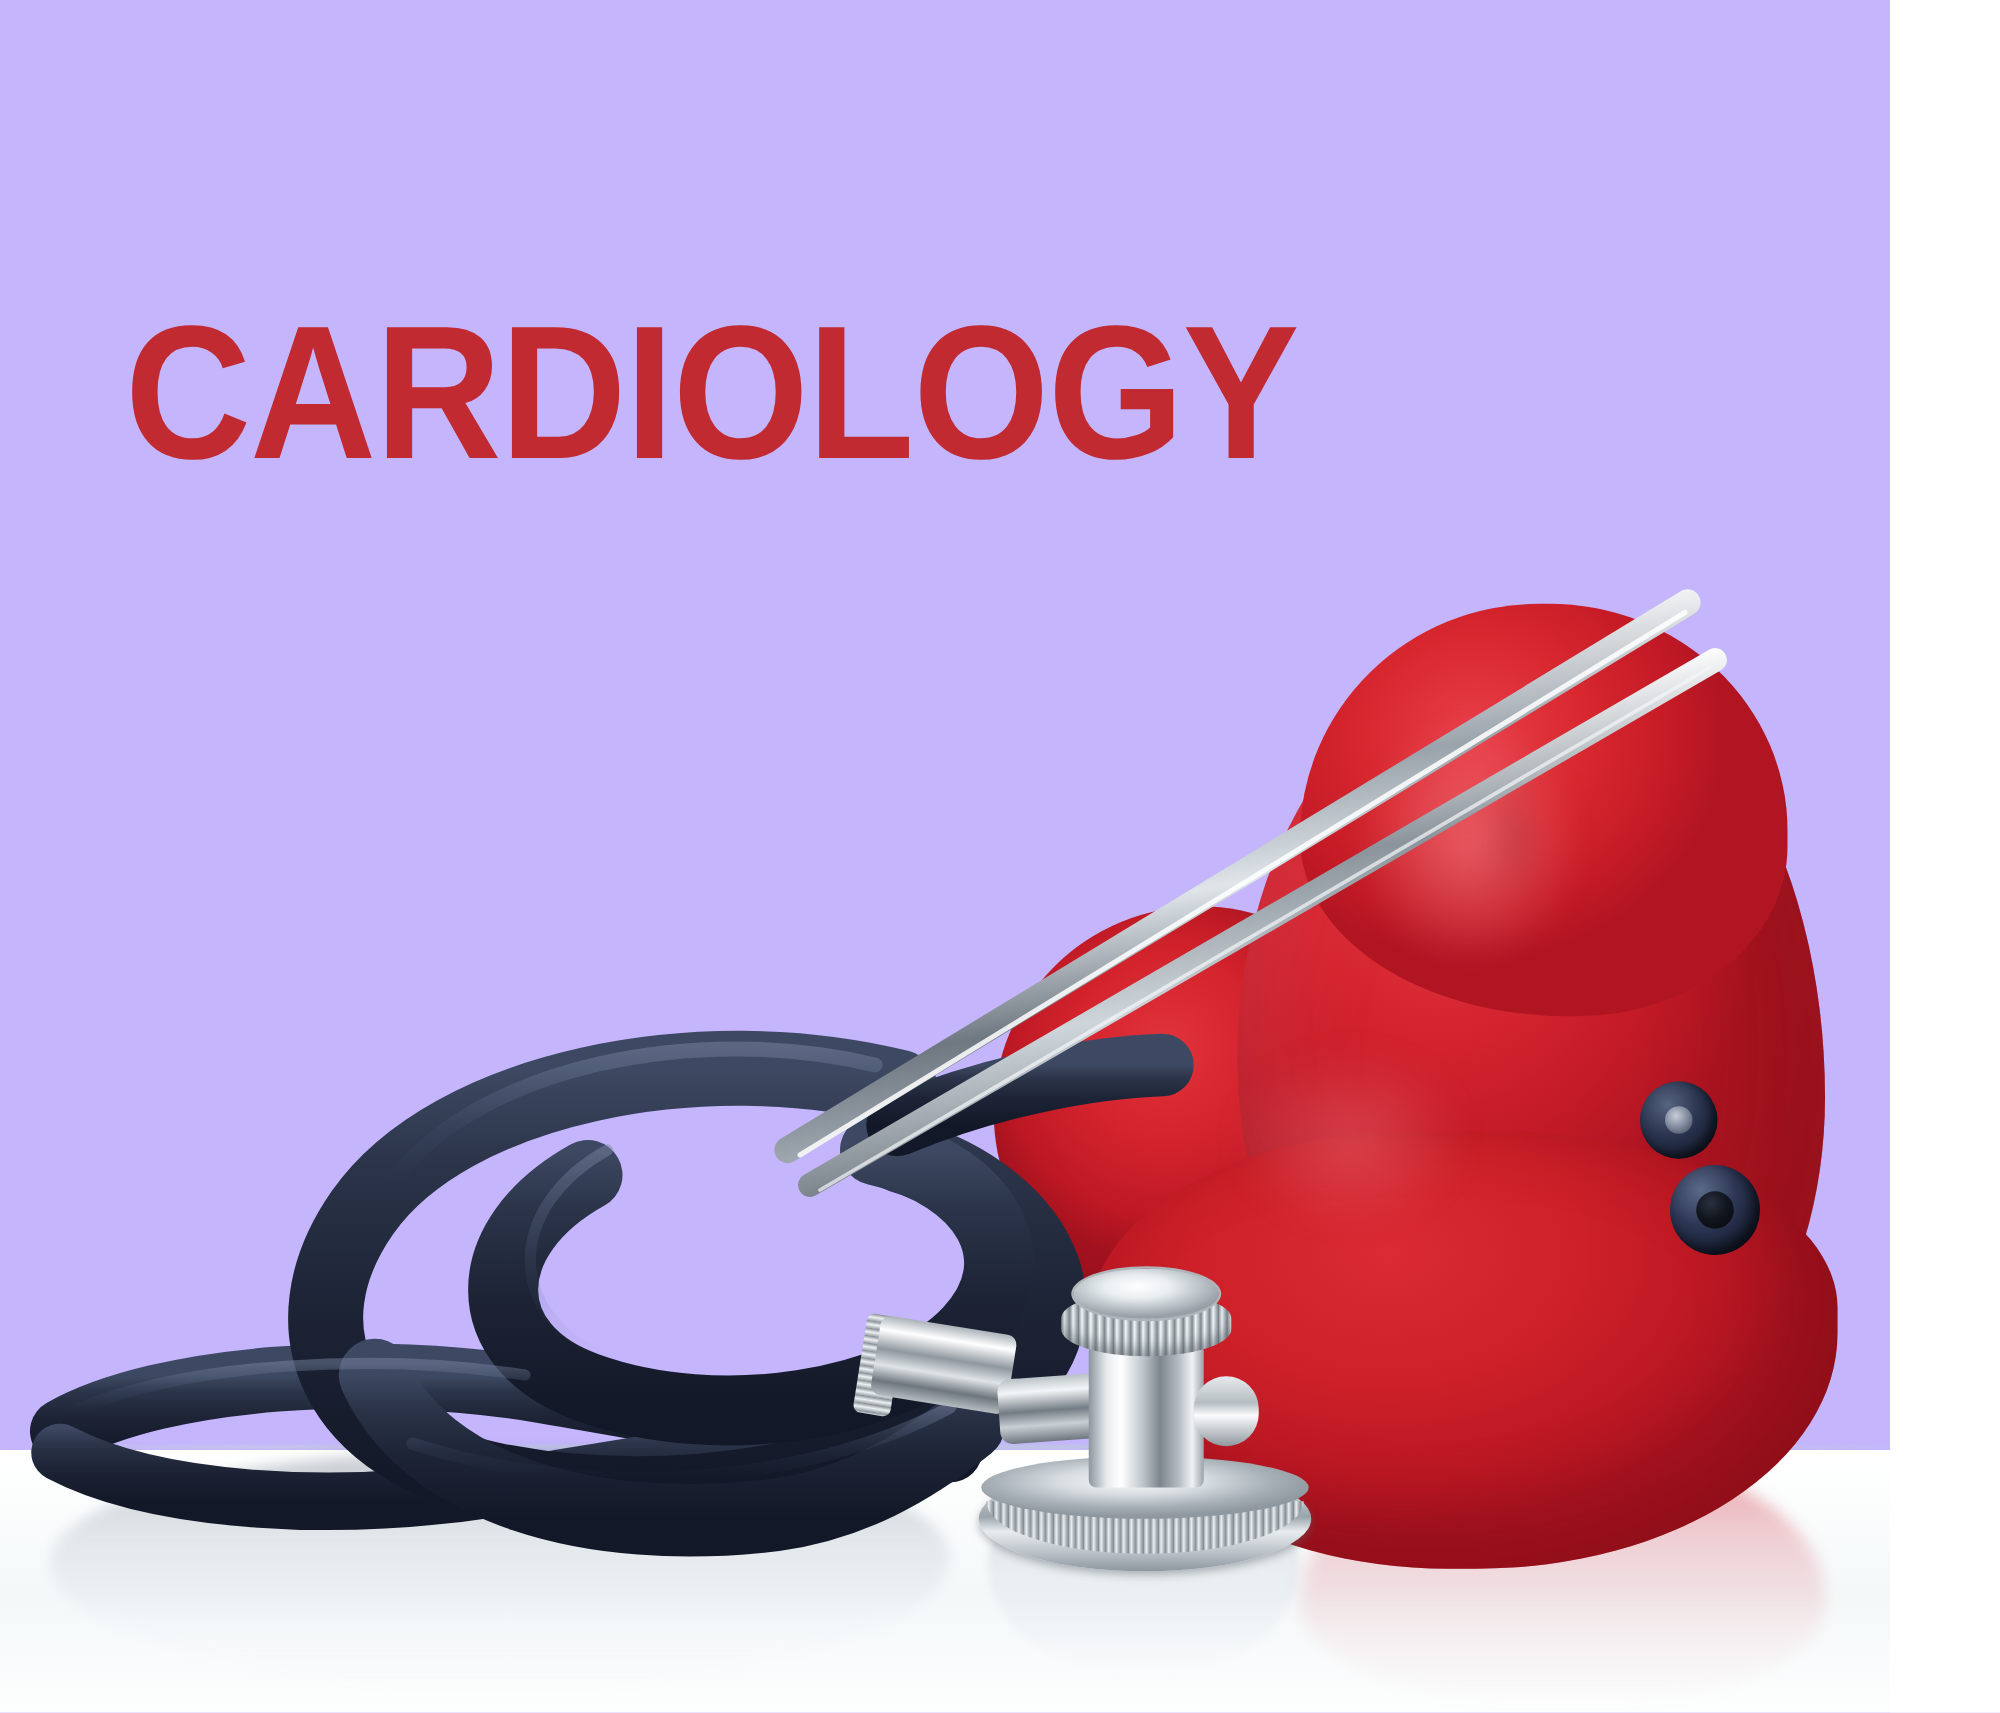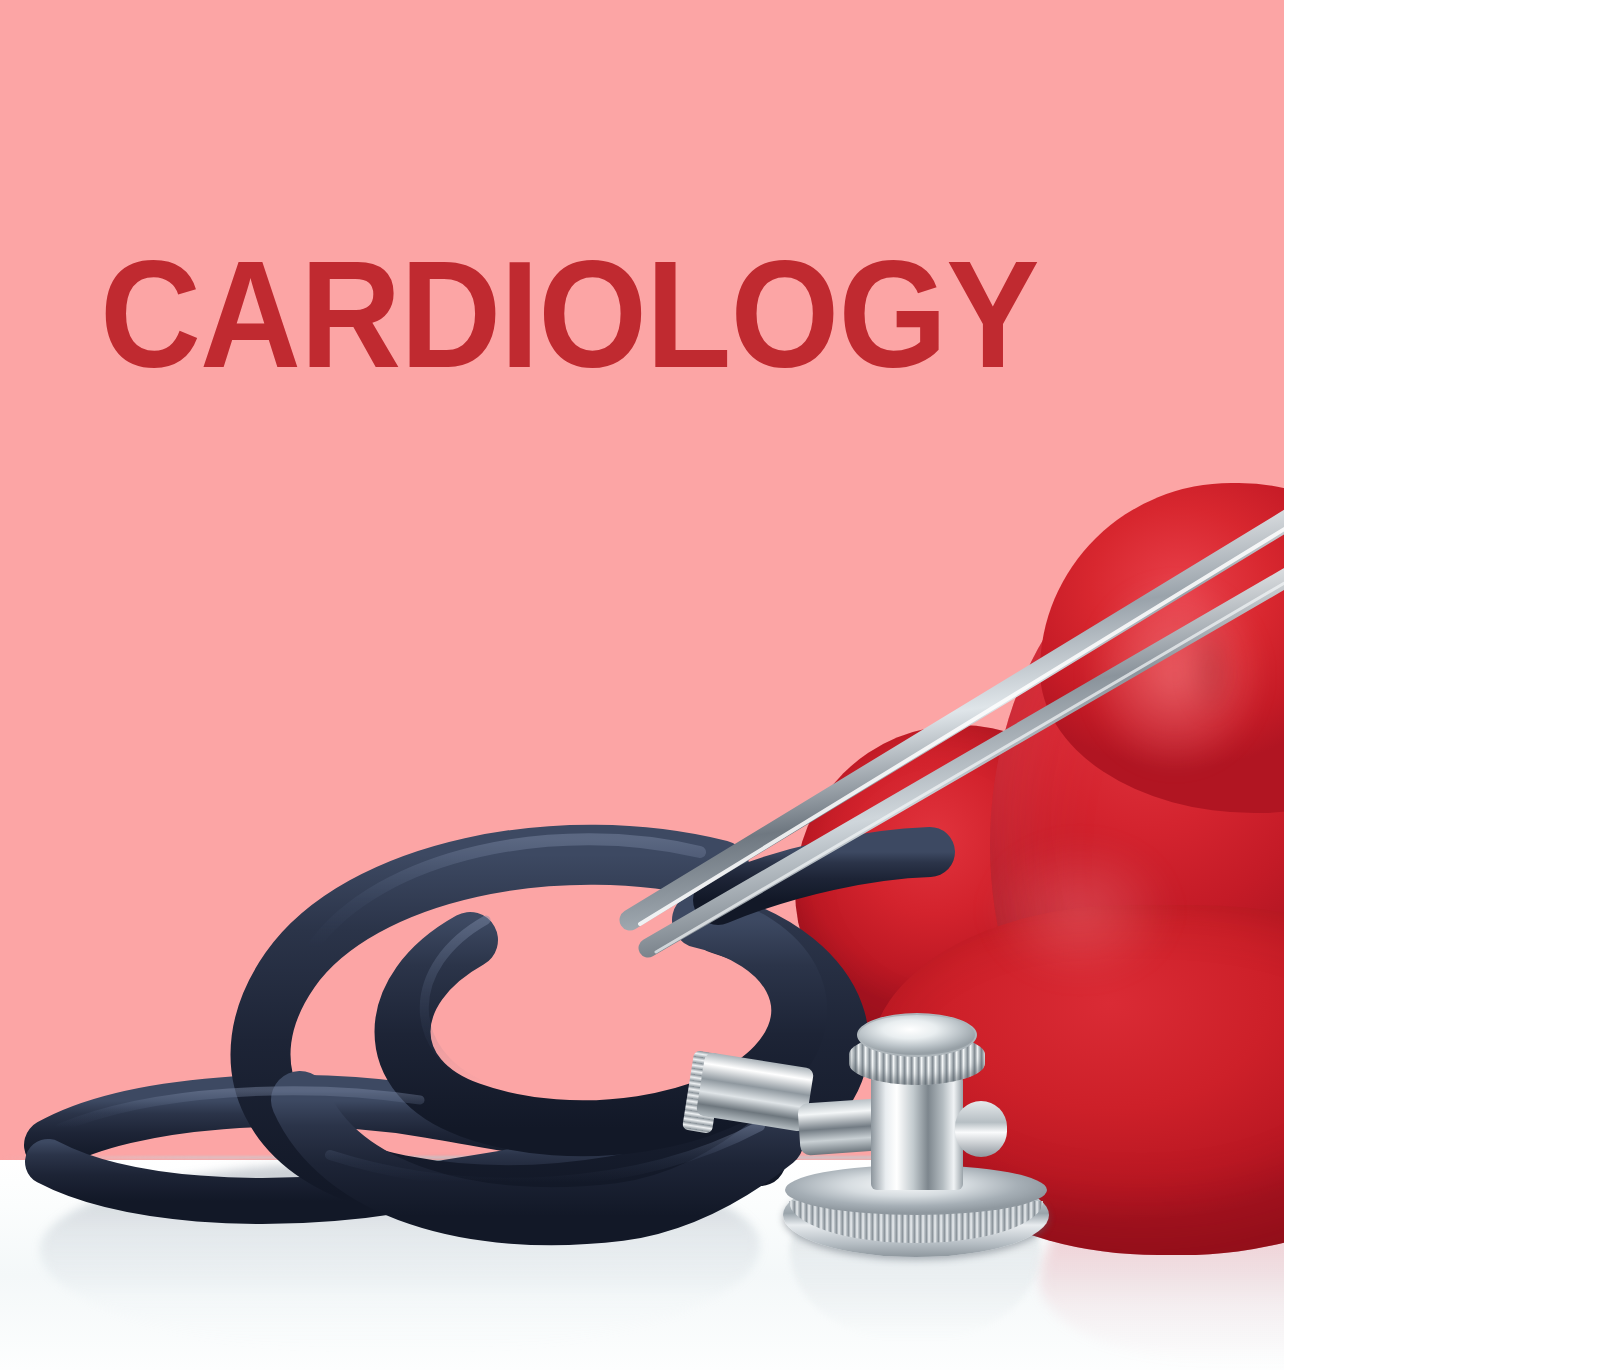--- a/index.html
+++ b/index.html
@@ -1,18 +1,18 @@
 <!DOCTYPE html>
 <html><head>
 <meta charset="utf-8">
 <style>
   html,body{margin:0;padding:0;background:#ffffff;}
   body{width:1600px;height:1370px;overflow:hidden;font-family:"Liberation Sans",sans-serif;}
 
-  #stage{position:relative;width:1284px;height:1370px;background:#fca5a5;overflow:hidden;}
+  #stage{position:relative;width:1512px;height:1370px;background:#c4b5fd;overflow:hidden;}
 
   
   #title{
     position:absolute;left:100px;top:238px;
     font-family:"Liberation Sans",sans-serif;
     font-weight:700;
     font-size:152px;
     line-height:1;
     letter-spacing:-1px;
     color:#C02A30;

